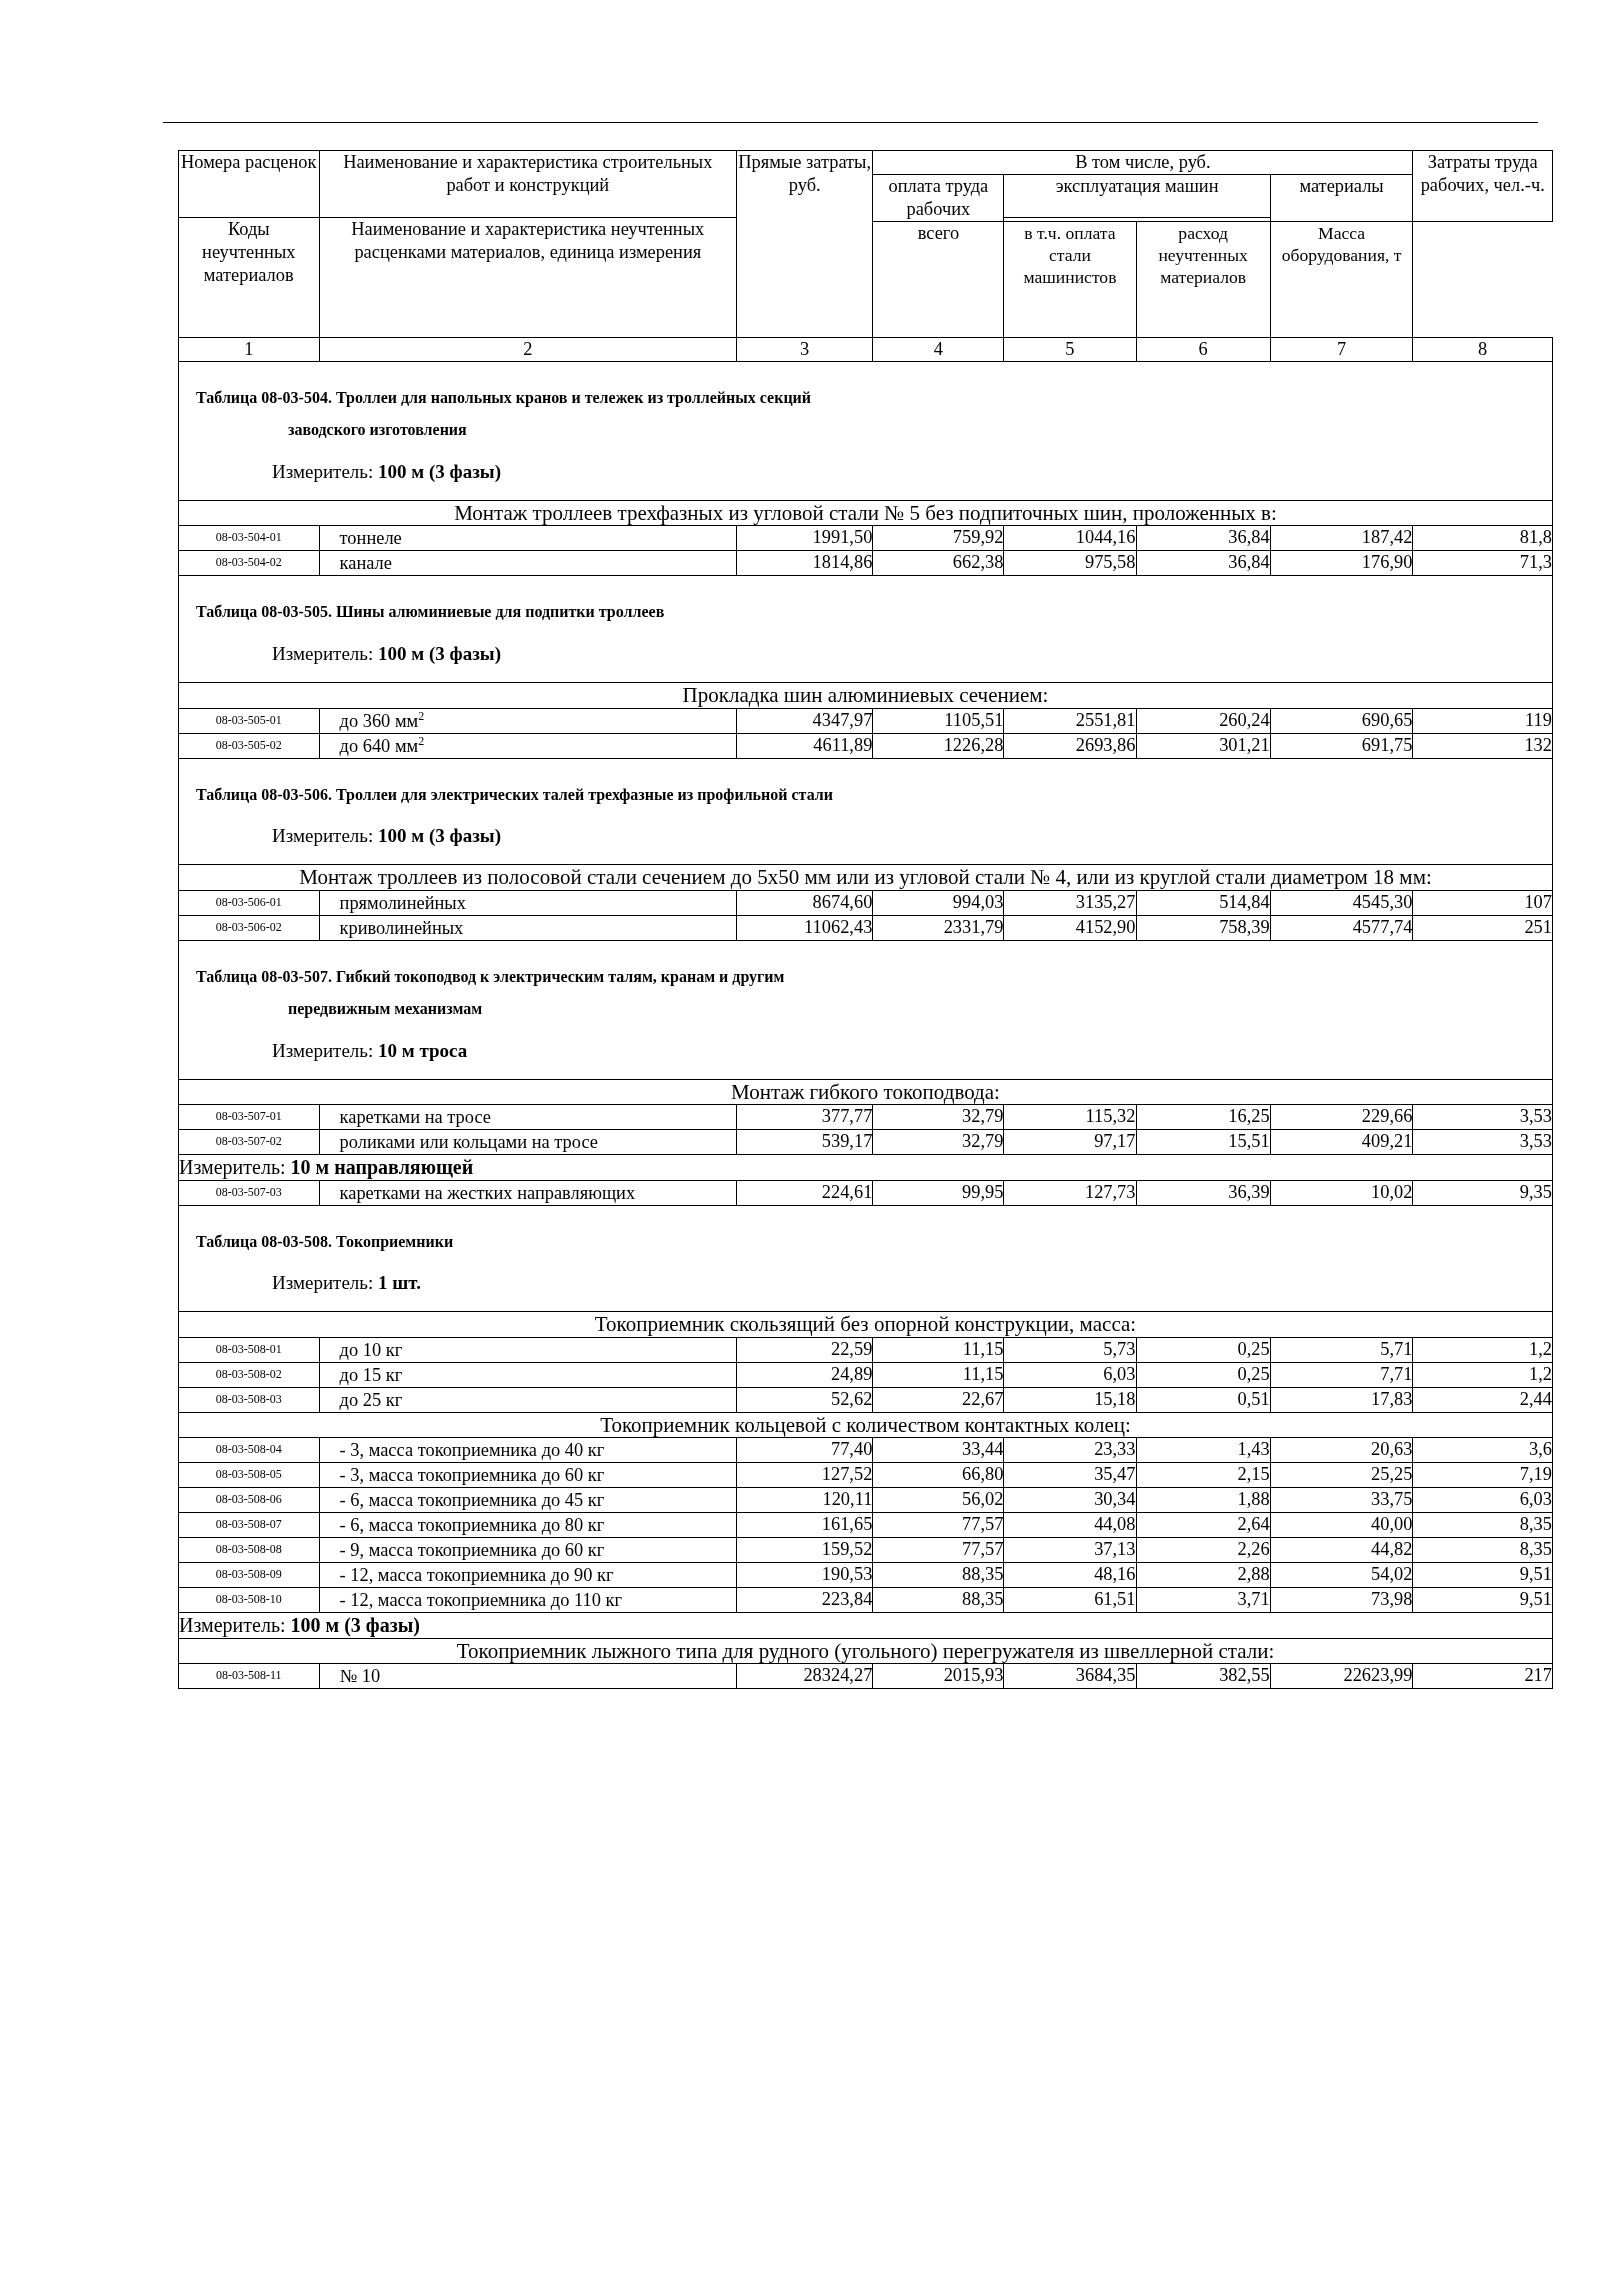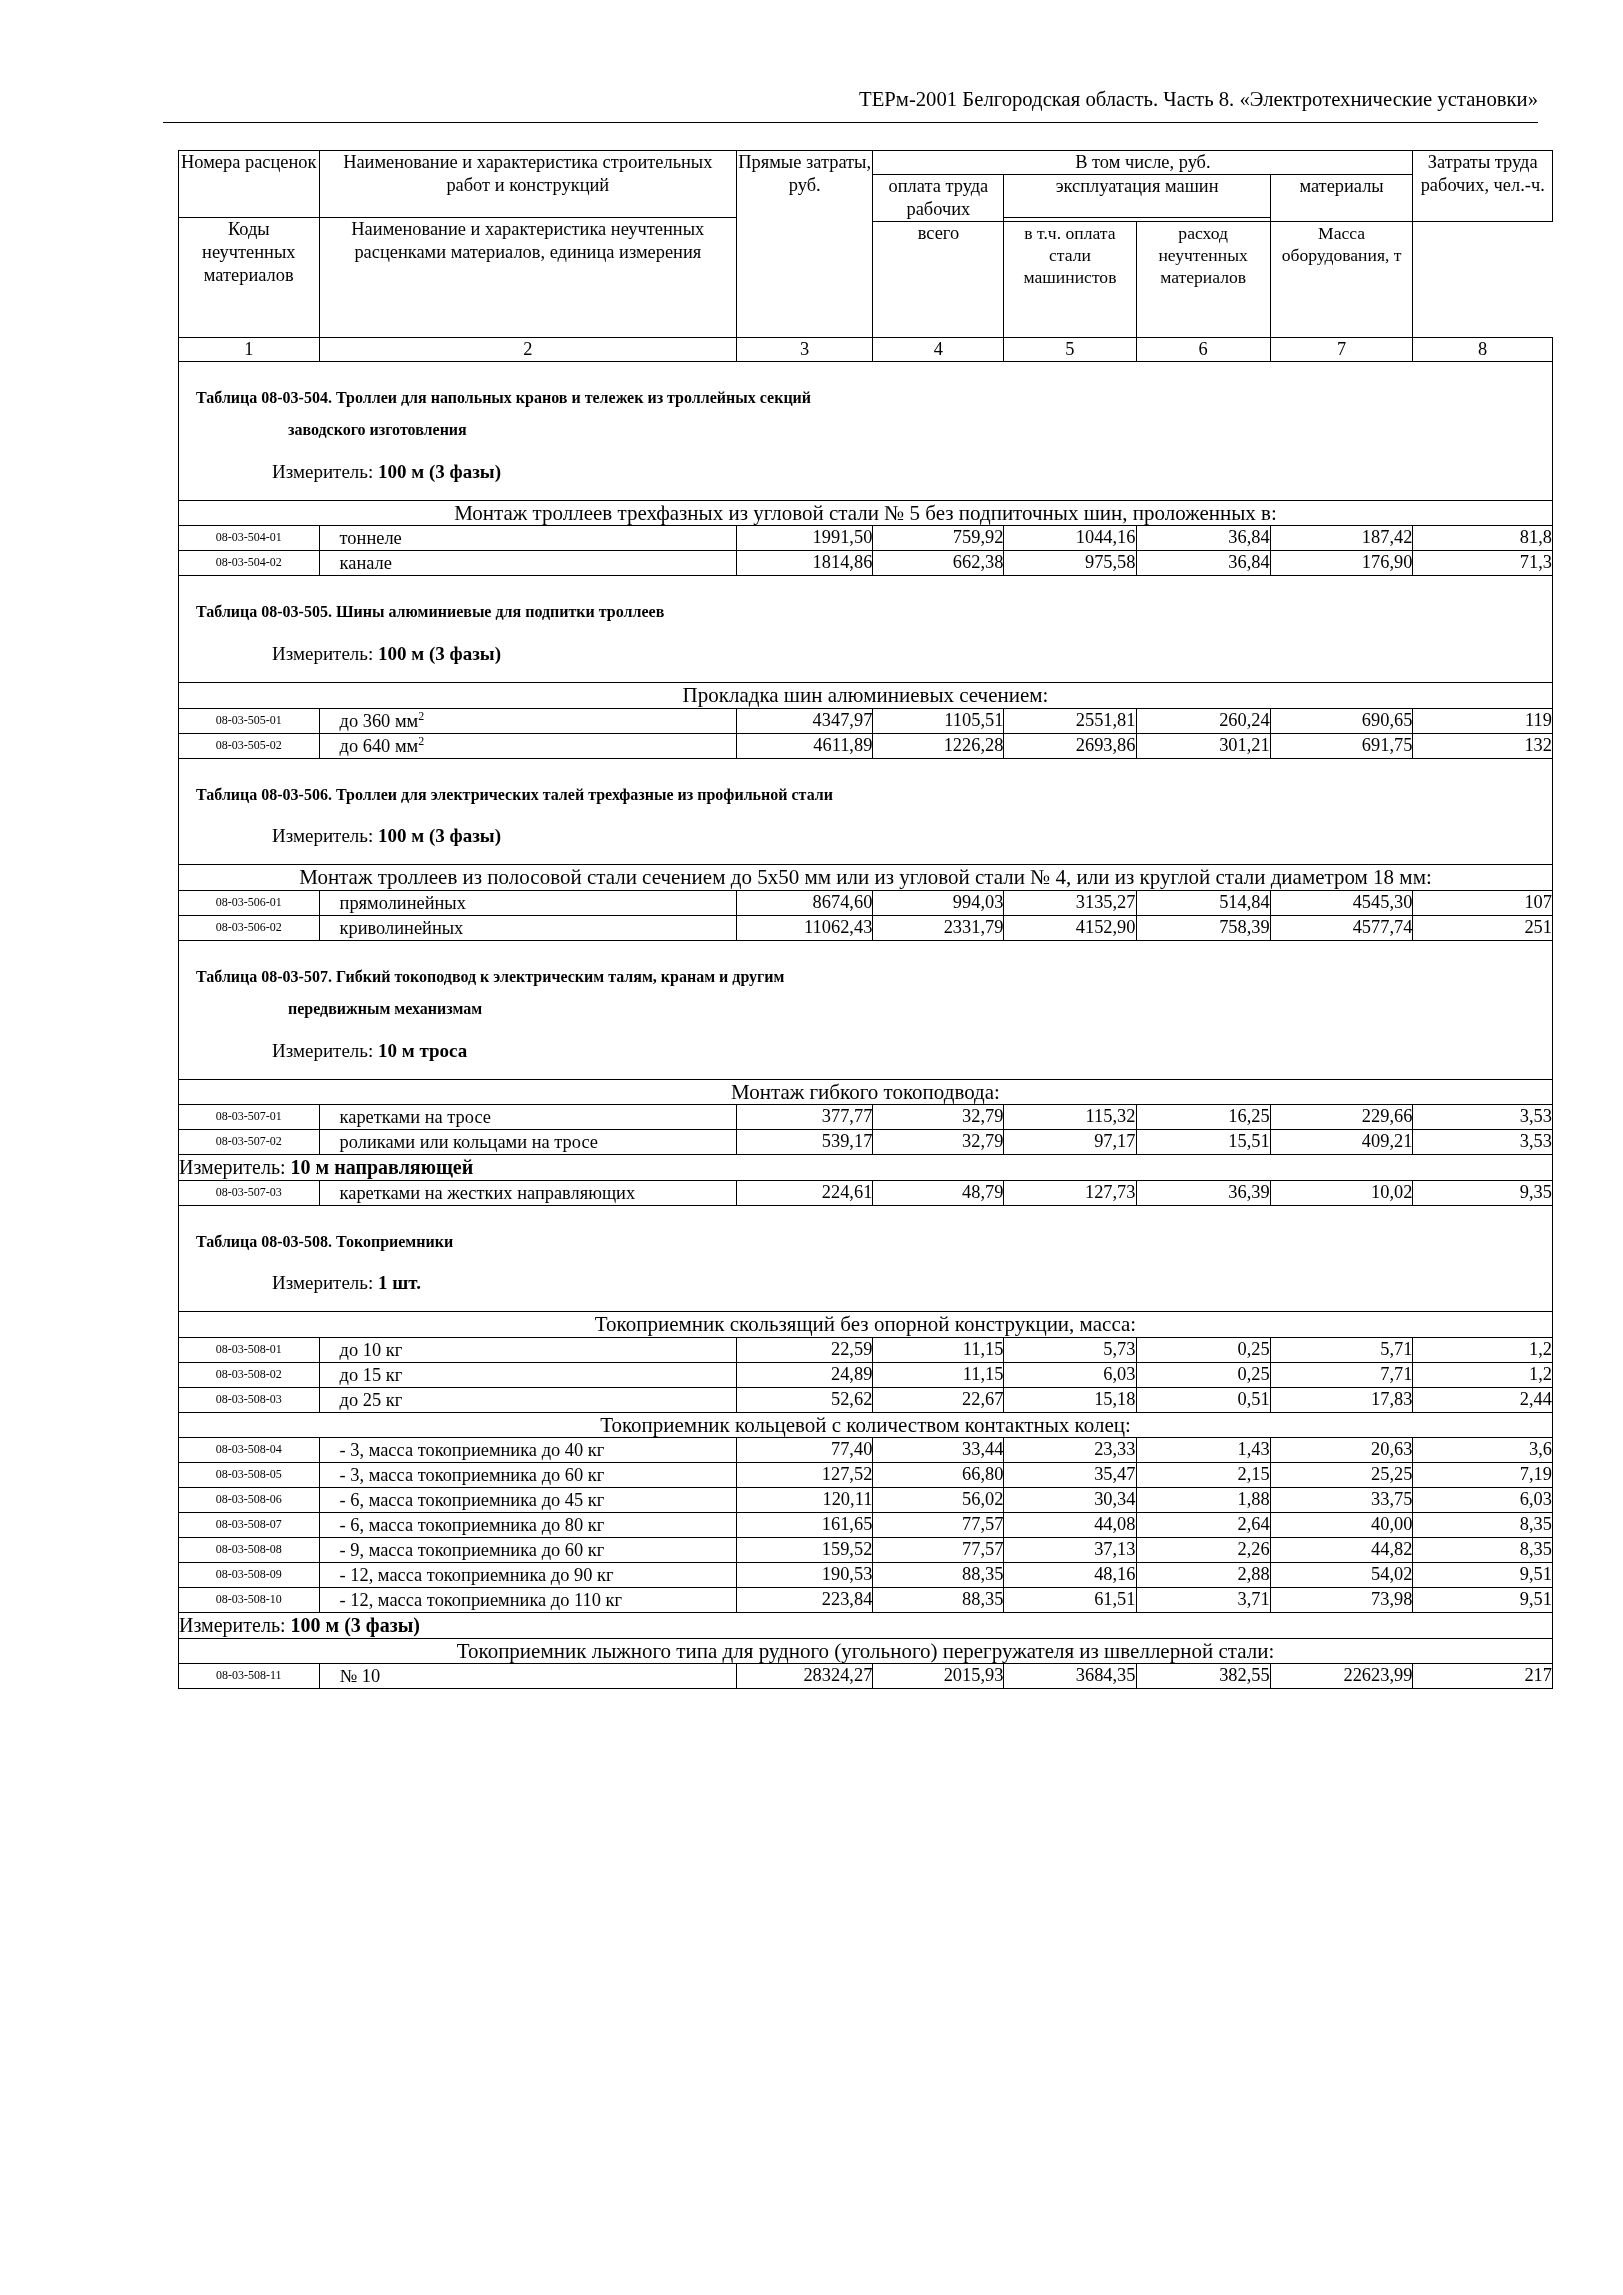--- a/index.html
+++ b/index.html
@@ -165,21 +165,20 @@
     text-align: right;
     font-size: 20.7px;
     line-height: 23px;
   }
 </style>
 </head>
 <body>
 
 <div class="page">
 
-  <div class="runhead">ТЕРм-2001 Белгородская область. Часть 8. «Электротехнические установки»</div>
   <div class="runhead-rule"></div>
 
   <table class="sheet">
     <colgroup>
       <col class="c1">
         <col class="c2">
         <col class="c3">
         <col class="c4">
       <col class="c5">
         <col class="c6">
@@ -335,21 +334,21 @@
           <td class="num">409,21</td>
           <td class="num">3,53</td>
         </tr>
         <tr>
           <td class="measure-in" colspan="8">Измеритель: <b>10 м направляющей</b></td>
         </tr>
         <tr>
           <td class="code">08-03-507-03</td>
           <td class="name"><span class="ind">каретками на жестких направляющих</span></td>
           <td class="num">224,61</td>
-          <td class="num">48,79</td>
+          <td class="num">99,95</td>
           <td class="num">127,73</td>
           <td class="num">36,39</td>
           <td class="num">10,02</td>
           <td class="num">9,35</td>
         </tr>
         <tr class="gap-row">
           <td class="open" colspan="8">
             <div class="tbl-title">Таблица 08-03-508. Токоприемники</div>
             <div class="measure">Измеритель: <b>1 шт.</b></div>
           </td>

